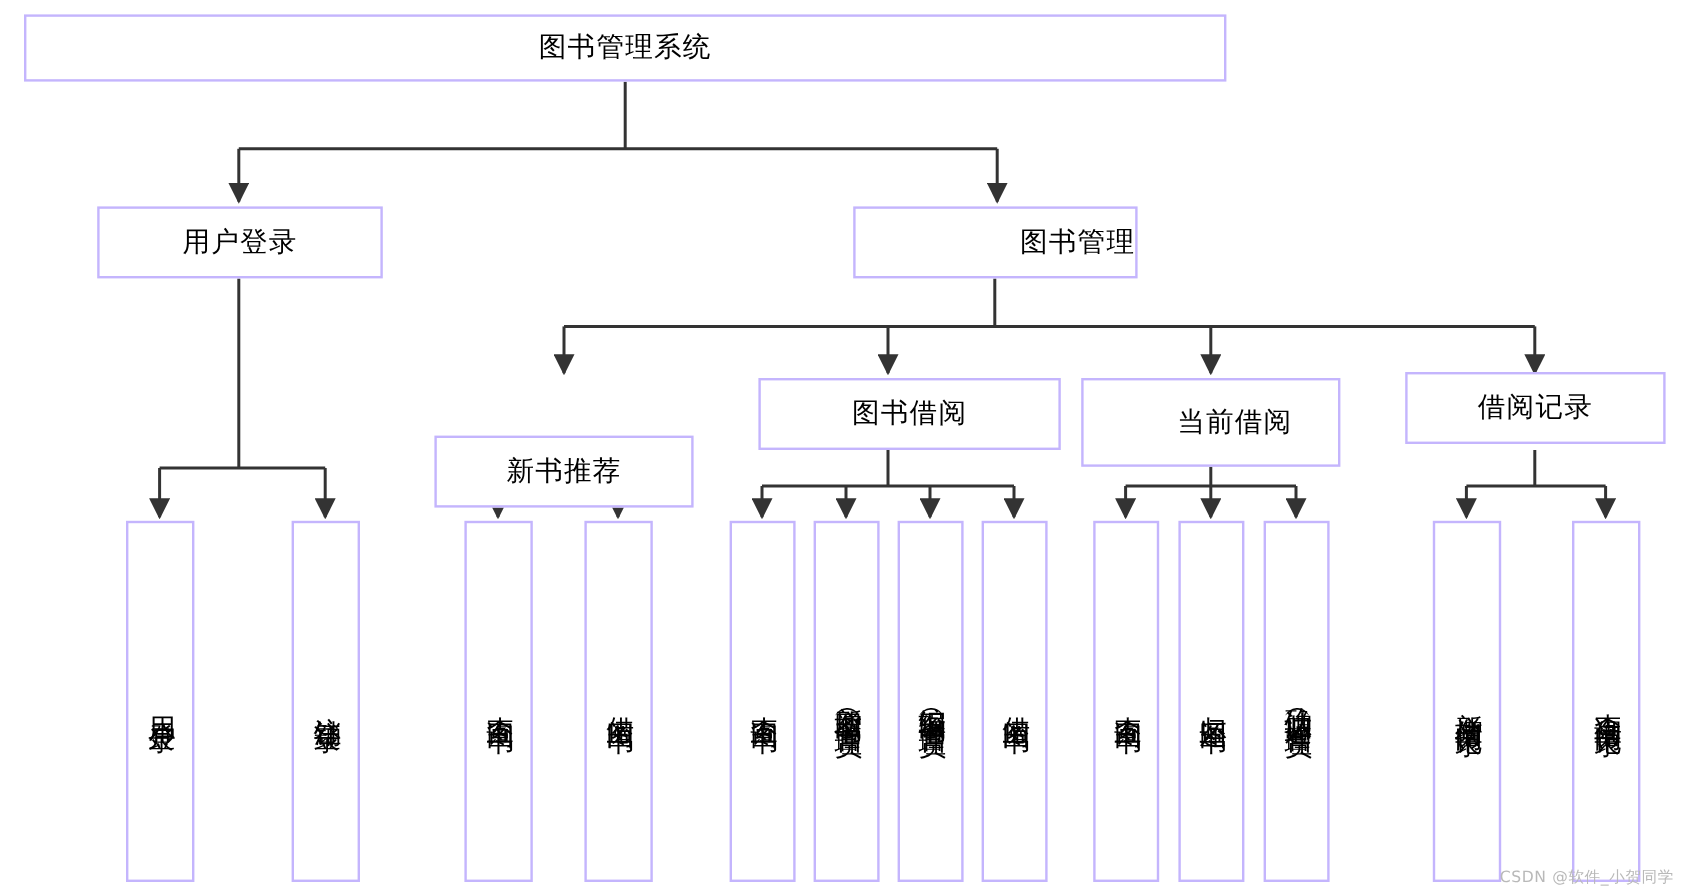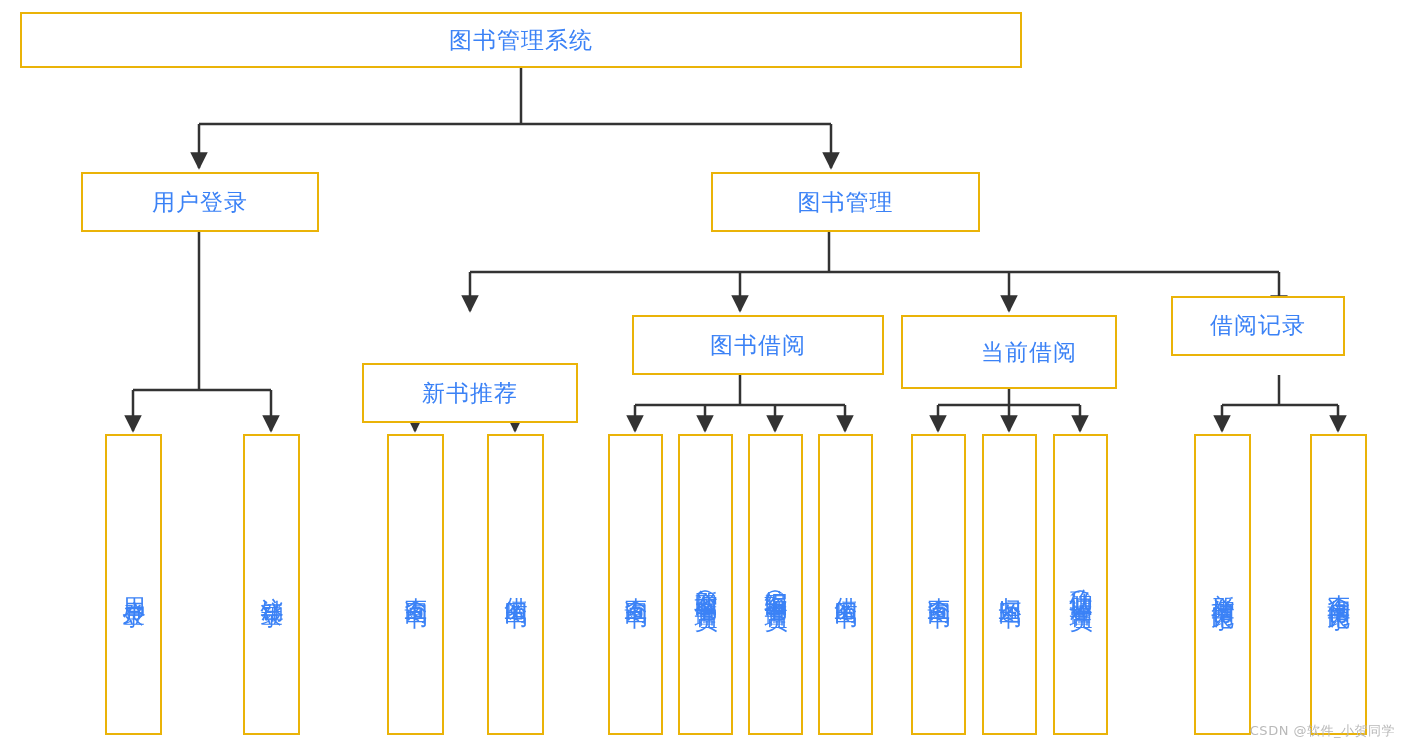--- a/index.html
+++ b/index.html
@@ -22,26 +22,26 @@
     position: absolute;
     left: 0;
     top: 0;
     width: 1405px;
     height: 747px;
     pointer-events: none;
   }
   .node {
     position: absolute;
     box-sizing: border-box;
-    border: 2px solid #eab308;
+    border: 2px solid #c4b5fd;
     background: #ffffff;
     display: flex;
     align-items: center;
     justify-content: center;
-    color: #3b82f6;
+    color: #000000;
   }
   .node.horiz {
     font-size: 23px;
     line-height: 1.25;
     letter-spacing: 1px;
   }
   .node.vert {
     writing-mode: vertical-rl;
     text-orientation: upright;
     font-size: 23px;
@@ -122,34 +122,34 @@
     </g>
   </svg>
 
   <div class="node horiz" style="left:20px; top:12px; width:1002px; height:56px;">
     <span>图书管理系统</span>
   </div>
 
   <div class="node horiz" style="left:81px; top:172px; width:238px; height:60px;">
     <span>用户登录</span>
   </div>
-  <div class="node horiz" style="left:711px; top:172px; width:269px; height:60px;">
+  <div class="node horiz" style="left:711px; top:172px; width:237px; height:60px;justify-content:flex-end;">
     <span>图书管理</span>
   </div>
 
   <div class="node horiz" style="left:362px; top:315px; width:216px; height:60px;margin-top:48px;">
     <span>新书推荐</span>
   </div>
   <div class="node horiz" style="left:632px; top:315px; width:252px; height:60px;">
     <span>图书借阅</span>
   </div>
   <div class="node horiz" style="left:901px; top:315px; width:216px; height:74px;padding-left:40px;">
     <span>当前借阅</span>
   </div>
-  <div class="node horiz" style="left:1171px; top:296px; width:174px; height:60px;font-family:Liberation Serif, serif;">
+  <div class="node horiz" style="left:1171px; top:310px; width:217px; height:60px;">
     <span>借阅记录</span>
   </div>
 
   <div class="node vert" style="left:105px; top:434px; width:57px; height:301px;">
     <span class="vlabel">用户登录</span>
   </div>
   <div class="node vert" style="left:243px; top:434px; width:57px; height:301px;">
     <span class="vlabel">注销登录</span>
   </div>
 

